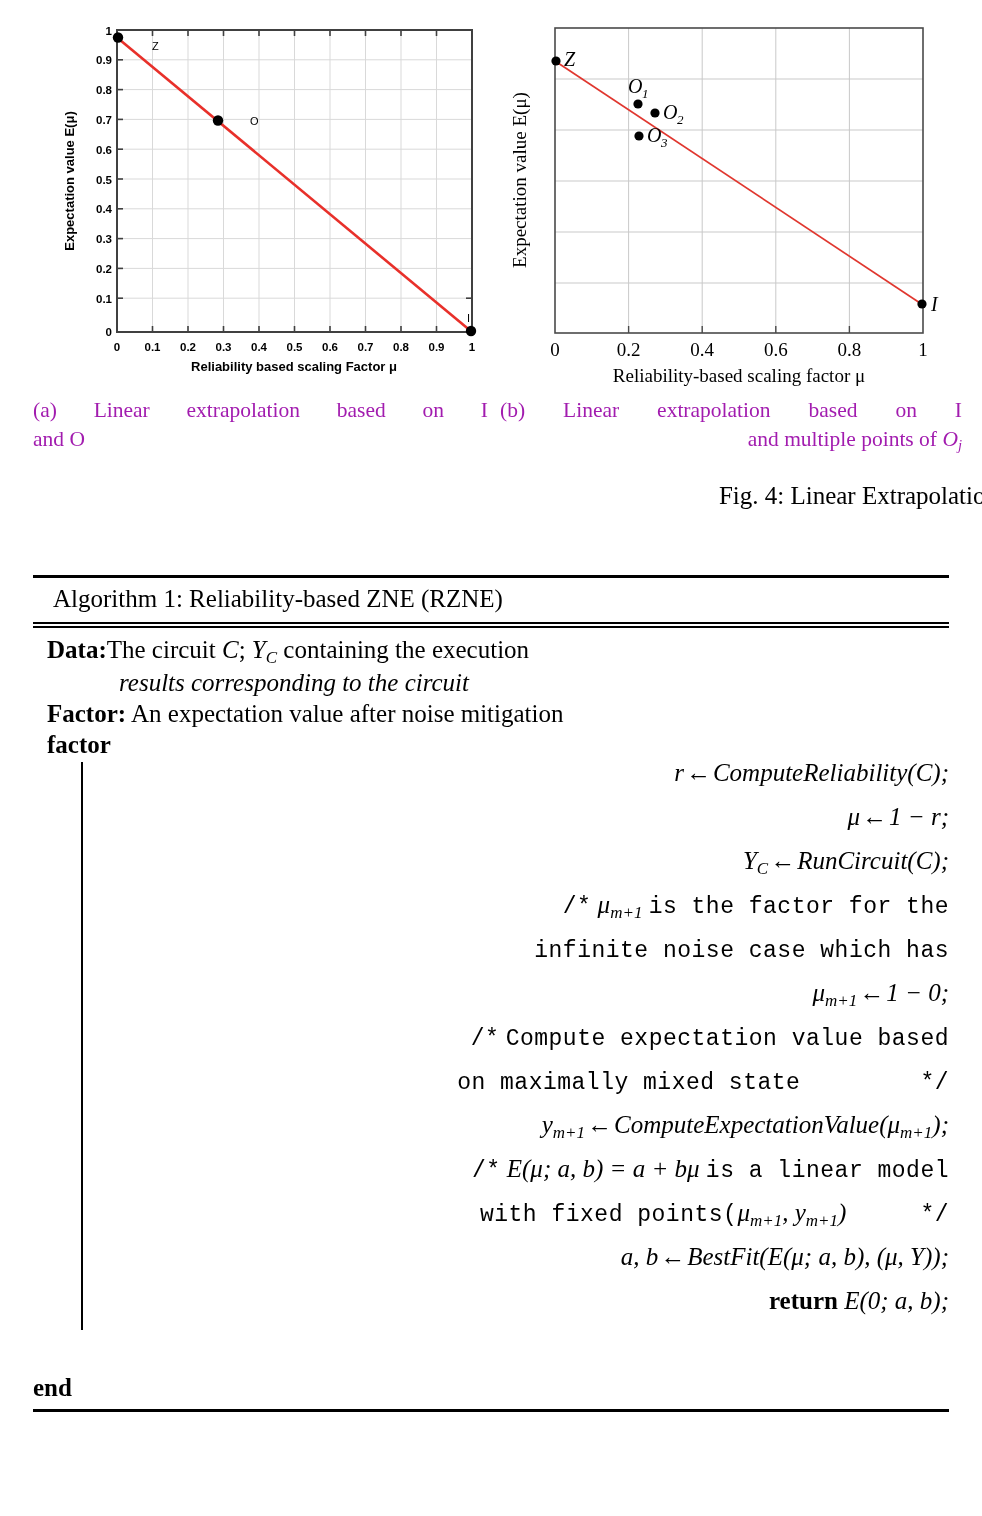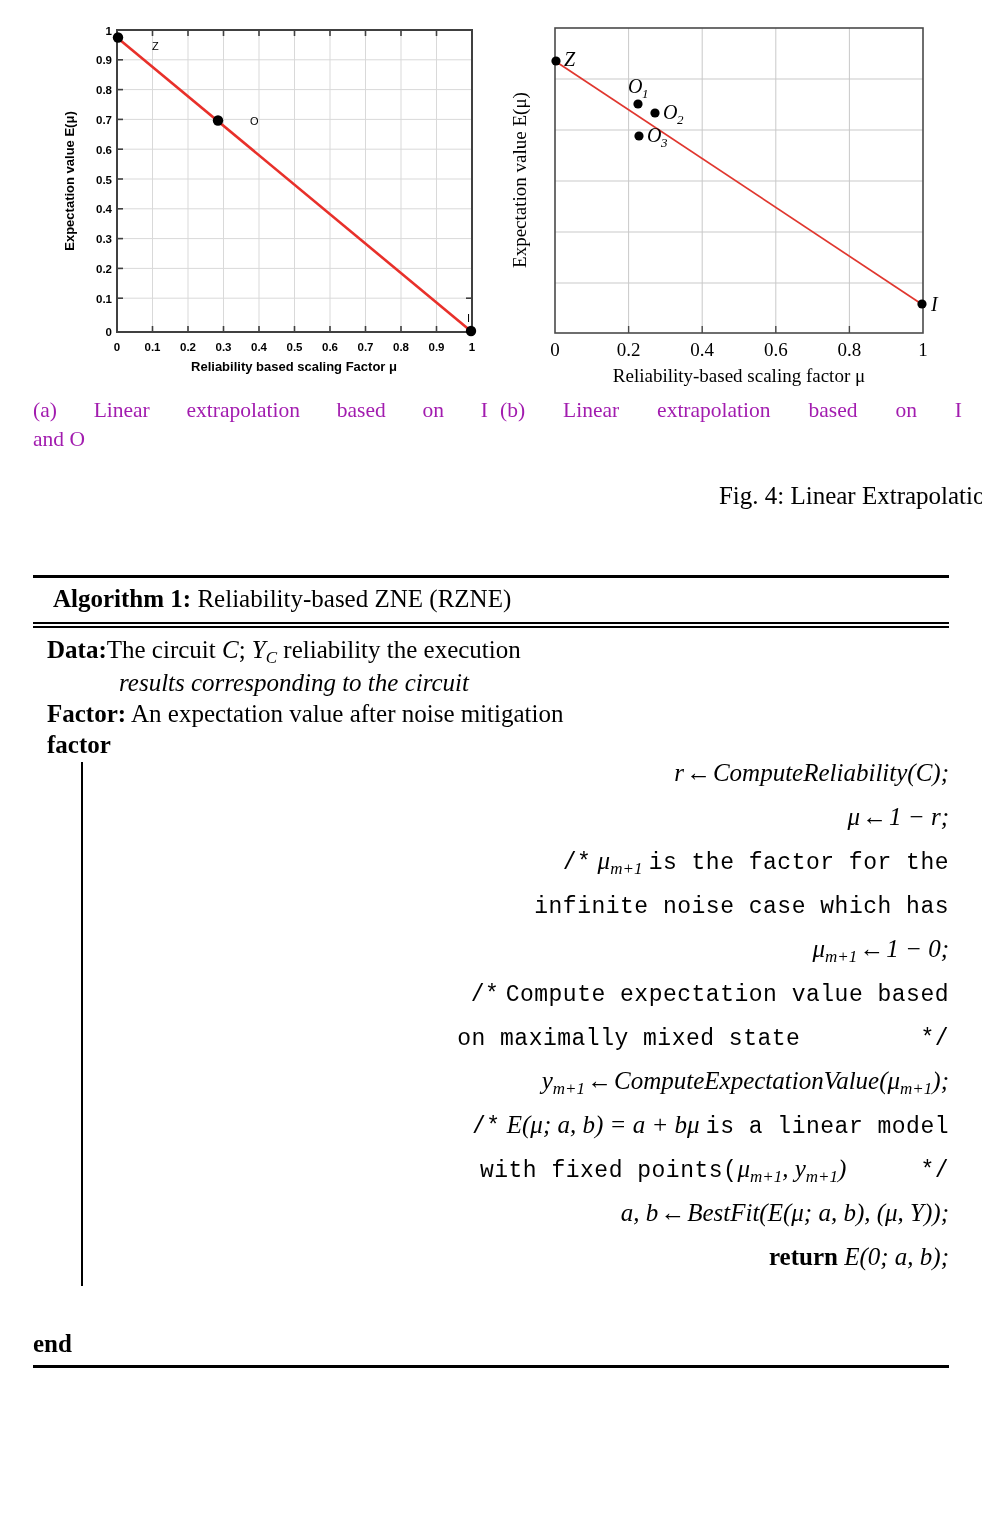--- a/index.html
+++ b/index.html
@@ -76,21 +76,21 @@
     margin: 0;
     padding: 0;
     box-sizing: content-box;
     height: 2px;
   }
   #algo-header {
     font-size: 25px;
     padding: 6px 0 8px 20px;
     line-height: 1.18;
   }
-  #algo-header .kw { font-weight: bold; text-align: right; }
+  #algo-header .kw { font-weight: normal; text-align: right; }
 
   #algo-body {
     padding: 6px 0 4px 0;
     font-size: 25px;
     line-height: 1.0;
   }
 
   .algo-line {
     display: block;
     position: relative;
@@ -324,40 +324,43 @@
     </svg>
   </div>
 
   <div id="subcap-a" class="subcaption">
     <span class="subcap-line justify">(a) Linear extrapolation based on I</span>
     <span class="subcap-line">and O</span>
   </div>
 
   <div id="subcap-b" class="subcaption">
     <span class="subcap-line justify">(b) Linear extrapolation based on I</span>
+    <span class="subcap-line" style="text-align:right; display:block;">
+      <span>and multiple points of </span><span class="mathit">O</span><sub>j</sub>
+    </span>
   </div>
 
   <div id="fig-title">Fig. 4: Linear Extrapolation</div>
 </div>
 
 <div id="algorithm">
 
   <hr class="rule-thick">
 
   <div id="algo-header">
     <span class="kw">Algorithm 1:</span>
     <span>Reliability-based ZNE (RZNE)</span>
   </div>
 
   <div class="rule-double"></div>
 
   <div id="algo-body">
 
     <span class="dataline">
-      <span class="kw">Data:</span><span>The circuit </span><span class="mathit">C</span><span>; </span><span class="mathit">Y</span><sub>C</sub><span> reliability the execution</span>
+      <span class="kw">Data:</span><span>The circuit </span><span class="mathit">C</span><span>; </span><span class="mathit">Y</span><sub>C</sub><span> containing the execution</span>
     </span>
     <span class="dataline cont">results corresponding to the circuit</span>
 
     <span class="dataline">
       <span class="kw">Factor:</span>
       <span>An expectation value after noise mitigation</span>
     </span>
 
     <span class="dataline">
       <span class="kw">factor</span>
@@ -366,20 +369,23 @@
     <div id="algo-block">
 
       <div class="algo-line indented">
         <span class="mathit">r</span><span class="arrow">←</span><span class="mathit">ComputeReliability(C);</span>
       </div>
 
       <div class="algo-line indented">
         <span class="mathit">μ</span><span class="arrow">←</span><span class="mathit">1 − r;</span>
       </div>
 
+      <div class="algo-line indented">
+        <span class="mathit">Y</span><sub>C</sub><span class="arrow">←</span><span class="mathit">RunCircuit(C);</span>
+      </div>
 
       <div class="algo-line indented">
         <span class="mono">/*</span>
         <span class="mathit">μ</span><sub>m+1</sub>
         <span class="mono">is the factor for the</span>
       </div>
       <div class="algo-line indented hang">
         <span class="mono">infinite noise case which has</span>
       </div>
 

